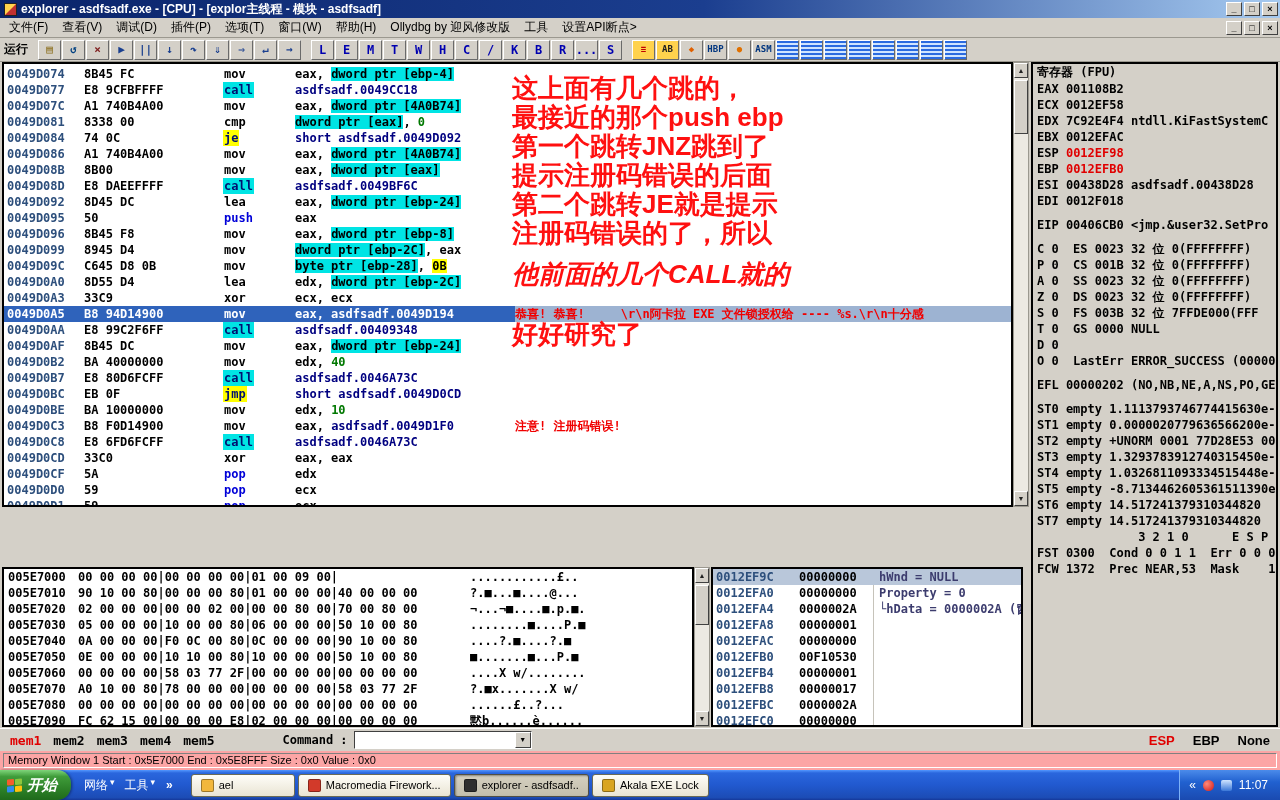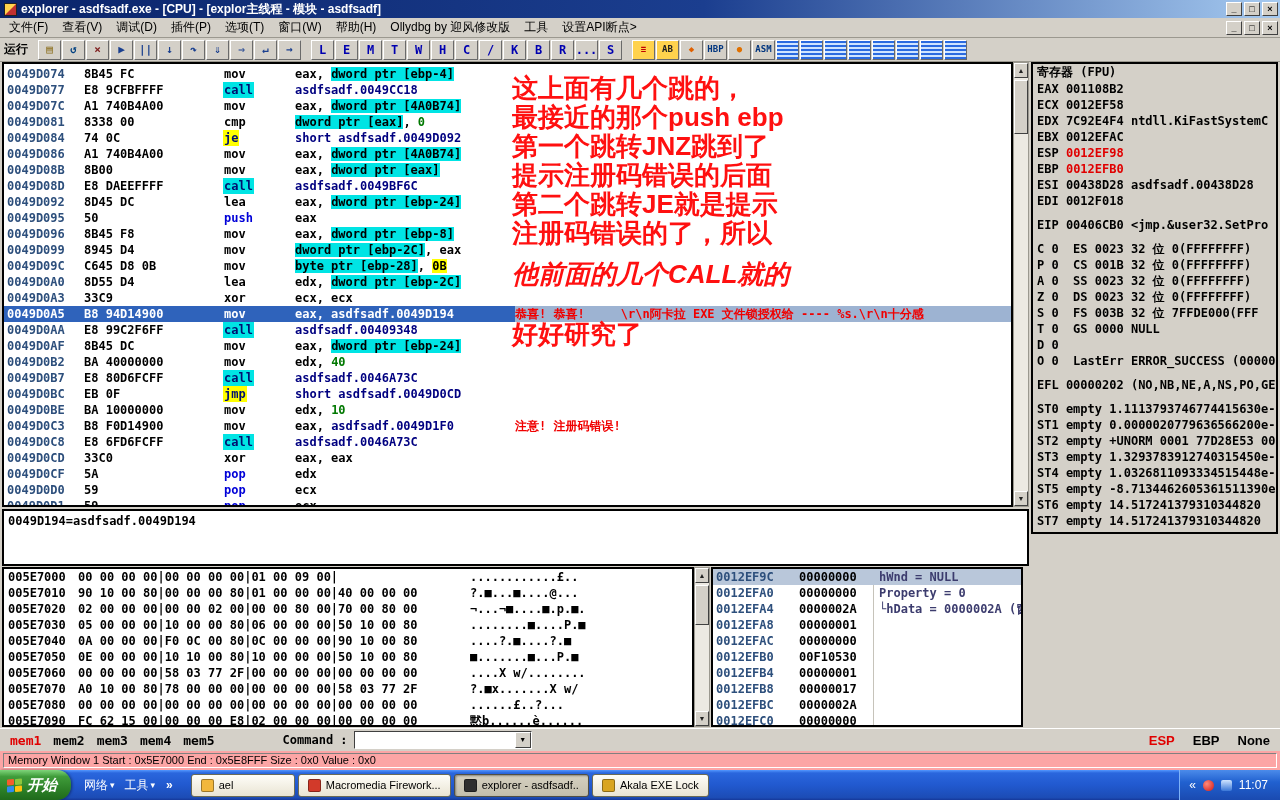--- a/index.html
+++ b/index.html
@@ -66,21 +66,21 @@
     font:bold 26px/28px "Liberation Sans","DejaVu Sans",sans-serif}
 
   
   .vscroll{position:absolute;width:16px;background:#ece9e2;border:1px solid #9b988f}
   .sb-btn{position:absolute;left:0;width:14px;height:15px;background:#d4d0c8;border:1px solid;
     border-color:#fff #404040 #404040 #fff;font-size:7px;line-height:13px;text-align:center;color:#222}
   .sb-thumb{position:absolute;left:0;width:14px;background:#d4d0c8;border:1px solid;
     border-color:#fff #404040 #404040 #fff}
 
   
-  .regs{left:1031px;top:62px;width:247px;height:472px;background:#d4d0c8;
+  .regs{left:1031px;top:62px;width:247px;height:665px;background:#d4d0c8;
     font:bold 12px/16px "DejaVu Sans Mono","Liberation Mono",monospace}
   .regs-header{height:17px;padding-left:4px;line-height:17px}
   .rl{height:16px;white-space:pre;padding-left:4px;overflow:hidden}
   .rl-gap{height:8px}
   .rl .red{color:#e00000}
 
   
   .info{left:2px;top:509px;width:1027px;height:57px;
     font:bold 12px/16px "DejaVu Sans Mono","Liberation Mono",monospace}
   .info-line{padding:2px 0 0 4px}
@@ -128,21 +128,21 @@
     background:linear-gradient(180deg,#5397ff 0,#2a66dd 3px,#2159cf 50%,#1c4cb5 92%,#15389a 100%);
     display:flex;align-items:center}
   .start-btn{height:30px;display:flex;align-items:center;gap:5px;padding:0 14px 0 7px;
     background:linear-gradient(180deg,#7ed57a 0,#3f9c3a 22%,#2e8329 60%,#1f6a1b 100%);
     border-radius:0 14px 14px 0;color:#fff;font:bold italic 15px "Liberation Sans",sans-serif;
     box-shadow:1px 0 3px rgba(0,0,0,.45)}
   .win-flag{width:15px;height:13px;display:grid;grid-template-columns:1fr 1fr;
     grid-template-rows:1fr 1fr;gap:1px;transform:skewY(-4deg)}
   .win-flag span{border-radius:1px}
   .ql{display:flex;align-items:center;gap:4px;margin-left:10px;color:#fff}
-  .ql-item{display:flex;align-items:center;gap:2px;padding:0 3px;white-space:nowrap}
+  .ql-item{display:flex;align-items:flex-start;gap:2px;padding:0 3px;white-space:nowrap}
   .ql-chevron{font-size:9px}
   .ql-overflow{font-weight:bold;padding:0 4px}
   .tasks{display:flex;gap:3px;margin-left:14px}
   .task{height:23px;display:flex;align-items:center;gap:5px;padding:0 9px;min-width:104px;
     background:linear-gradient(180deg,#fefdf8,#e9e4d3);border:1px solid #6b6b55;border-radius:3px;
     font-size:11px;color:#000;white-space:nowrap}
   .task.active{background:linear-gradient(180deg,#d5d0c0,#c3beac);border-color:#514f44;
     box-shadow:inset 1px 1px 2px rgba(0,0,0,.35)}
   .task-ic{width:13px;height:13px;border-radius:2px;border:1px solid rgba(0,0,0,.35);flex:none}
   .tray{margin-left:auto;height:30px;display:flex;align-items:center;gap:7px;padding:0 12px 0 9px;
@@ -314,23 +314,20 @@
         <div class="rl"><span>ST4 empty 1.0326811093334515448e-4933</span></div>
         <div class="rl"><span>ST5 empty -8.7134462605361511390e-4933</span></div>
         <div class="rl"><span>ST6 empty 14.517241379310344820</span></div>
         <div class="rl"><span>ST7 empty 14.517241379310344820</span></div>
         <div class="rl"><span>              3 2 1 0      E S P U O Z D I</span></div>
         <div class="rl"><span>FST 0300  Cond 0 0 1 1  Err 0 0 0 1 0 1 0 0  (GT)</span></div>
         <div class="rl"><span>FCW 1372  Prec NEAR,53  Mask    1 1 0 0 1 0</span></div>
       </div>
   </div>
 
-  <div class="pane info">
-    <div class="info-line">0049D194=asdfsadf.0049D194</div>
-  </div>
 
   <div class="pane dump">
     <div>
         <div class="durow"><span class="d-addr">005E7000</span><span class="d-bytes">00 00 00 00|00 00 00 00|01 00 09 00|</span><span class="d-ascii">............£..</span></div>
         <div class="durow"><span class="d-addr">005E7010</span><span class="d-bytes">90 10 00 80|00 00 00 80|01 00 00 00|40 00 00 00</span><span class="d-ascii">?.■...■....@...</span></div>
         <div class="durow"><span class="d-addr">005E7020</span><span class="d-bytes">02 00 00 00|00 00 02 00|00 00 80 00|70 00 80 00</span><span class="d-ascii">¬...¬■....■.p.■.</span></div>
         <div class="durow"><span class="d-addr">005E7030</span><span class="d-bytes">05 00 00 00|10 00 00 80|06 00 00 00|50 10 00 80</span><span class="d-ascii">........■....P.■</span></div>
         <div class="durow"><span class="d-addr">005E7040</span><span class="d-bytes">0A 00 00 00|F0 0C 00 80|0C 00 00 00|90 10 00 80</span><span class="d-ascii">....?.■....?.■</span></div>
         <div class="durow"><span class="d-addr">005E7050</span><span class="d-bytes">0E 00 00 00|10 10 00 80|10 00 00 00|50 10 00 80</span><span class="d-ascii">■.......■...P.■</span></div>
         <div class="durow"><span class="d-addr">005E7060</span><span class="d-bytes">00 00 00 00|58 03 77 2F|00 00 00 00|00 00 00 00</span><span class="d-ascii">....X w/........</span></div>

